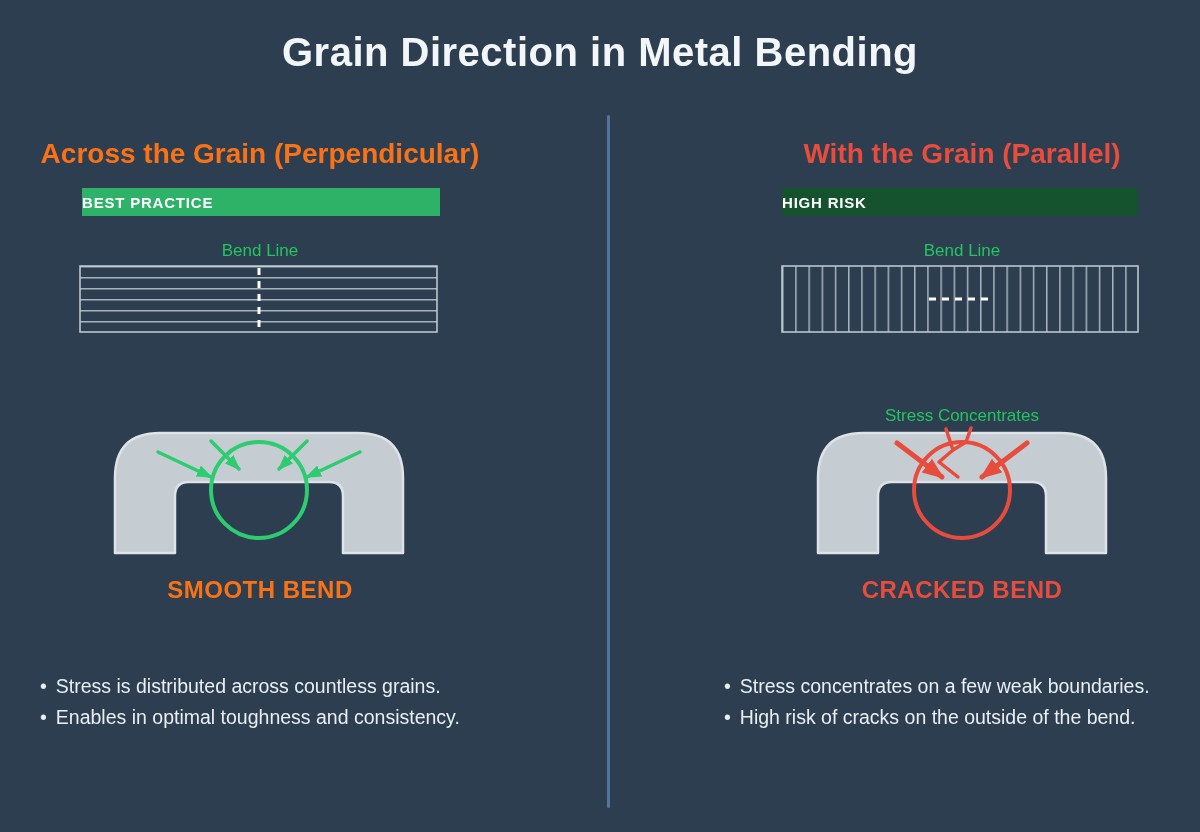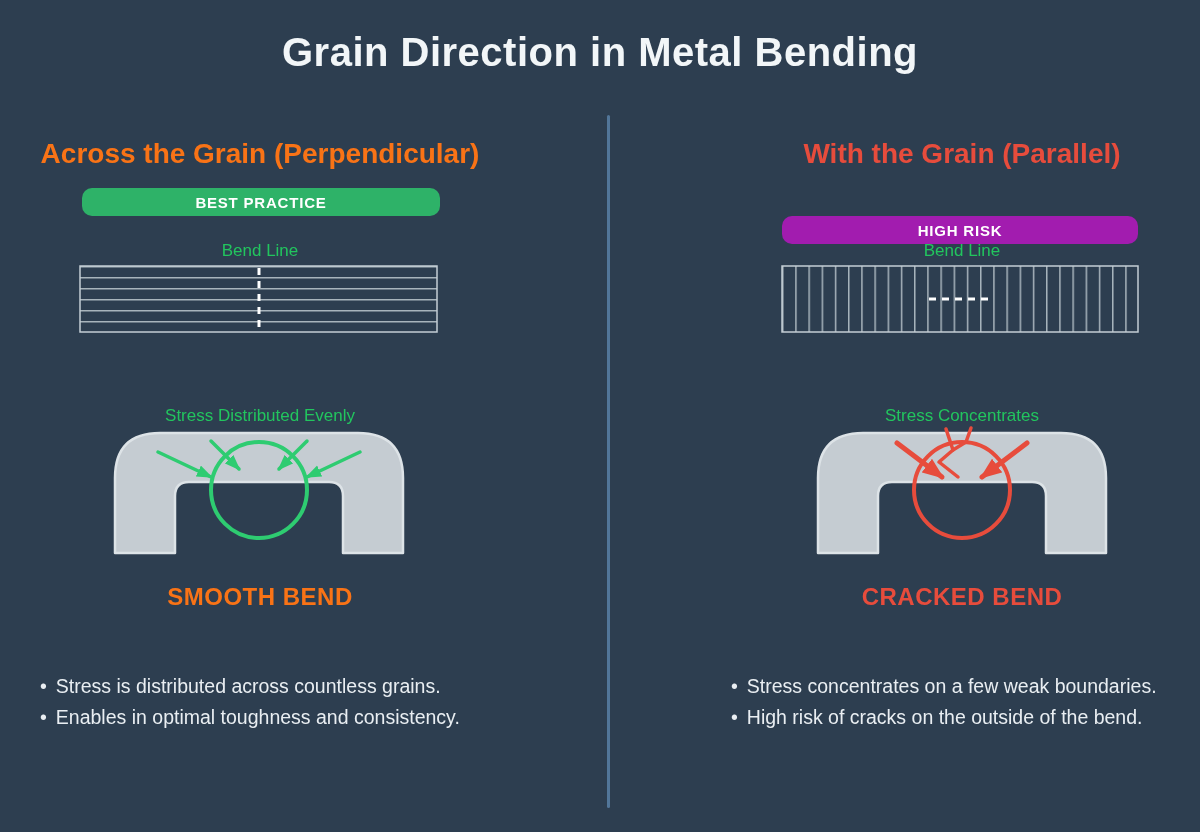--- a/index.html
+++ b/index.html
@@ -9,28 +9,28 @@
   }
   .abs{position:absolute;}
   .page-title{
     left:0;top:30px;width:1200px;text-align:center;
     font-size:40px;font-weight:700;color:#f2f6f8;letter-spacing:.5px;
   }
   .col-header{top:138px;width:520px;text-align:center;font-size:28px;font-weight:600;}
   .green-text{color:#f97316;}
   .red-text{color:#e74c3c;}
   .badge{
-    top:188px;height:28px;border-radius:10px;color:#ffffff;
+    top:188px;height:28px;border-radius:0;color:#ffffff;
     font-size:15px;font-weight:700;letter-spacing:.8px;
-    text-align:center;line-height:29px;
+    text-align:left;line-height:29px;
   }
   .badge-green{background:#2eb268;}
-  .badge-red{background:#a21caf;margin-top:28px;}
+  .badge-red{background:#14532d;}
   .small-label{width:520px;text-align:center;font-size:17px;color:#22c55e;}
-  .result-label{top:576px;width:520px;text-align:center;font-size:24px;font-weight:700;letter-spacing:.5px;margin-top:7px;}
+  .result-label{top:576px;width:520px;text-align:center;font-size:24px;font-weight:700;letter-spacing:.5px;}
   .bullets{top:671px;font-size:19.5px;color:#e9eef2;line-height:30.5px;}
   .bullet-line{white-space:nowrap;}
   .bullet-glyph{margin-right:9px;}
   .divider{
     left:607px;top:115px;width:3px;height:693px;border-radius:2px;
     background:#527699;
   }
   .vector-layer{left:0;top:0;pointer-events:none;}
 </style>
 </head>
@@ -92,37 +92,36 @@
   <div class="abs page-title">Grain Direction in Metal Bending</div>
 
   <div class="abs divider"></div>
 
   <div class="abs col-header green-text" style="left:0;">Across the Grain (Perpendicular)</div>
 
   <div class="abs badge badge-green" style="left:82px;width:358px;">BEST PRACTICE</div>
 
   <div class="abs small-label" style="left:0;top:241px;">Bend Line</div>
 
-  <div class="abs small-label" style="left:0;top:406px;">Stress Distributed Evenly</div>
 
   <div class="abs result-label green-text" style="left:0;">SMOOTH BEND</div>
 
   <div class="abs bullets" style="left:40px;">
     <div class="bullet-line"><span class="bullet-glyph">•</span><span>Stress is distributed across countless grains.</span></div>
     <div class="bullet-line"><span class="bullet-glyph">•</span><span>Enables in optimal toughness and consistency.</span></div>
   </div>
 
   <div class="abs col-header red-text" style="left:702px;">With the Grain (Parallel)</div>
 
   <div class="abs badge badge-red" style="left:782px;width:356px;">HIGH RISK</div>
 
   <div class="abs small-label" style="left:702px;top:241px;">Bend Line</div>
 
   <div class="abs small-label" style="left:702px;top:406px;">Stress Concentrates</div>
 
   <div class="abs result-label red-text" style="left:702px;">CRACKED BEND</div>
 
-  <div class="abs bullets" style="left:724px;margin-left:7px;">
+  <div class="abs bullets" style="left:724px;">
     <div class="bullet-line"><span class="bullet-glyph">•</span><span>Stress concentrates on a few weak boundaries.</span></div>
     <div class="bullet-line"><span class="bullet-glyph">•</span><span>High risk of cracks on the outside of the bend.</span></div>
   </div>
 
 </div>
 
 </body></html>

